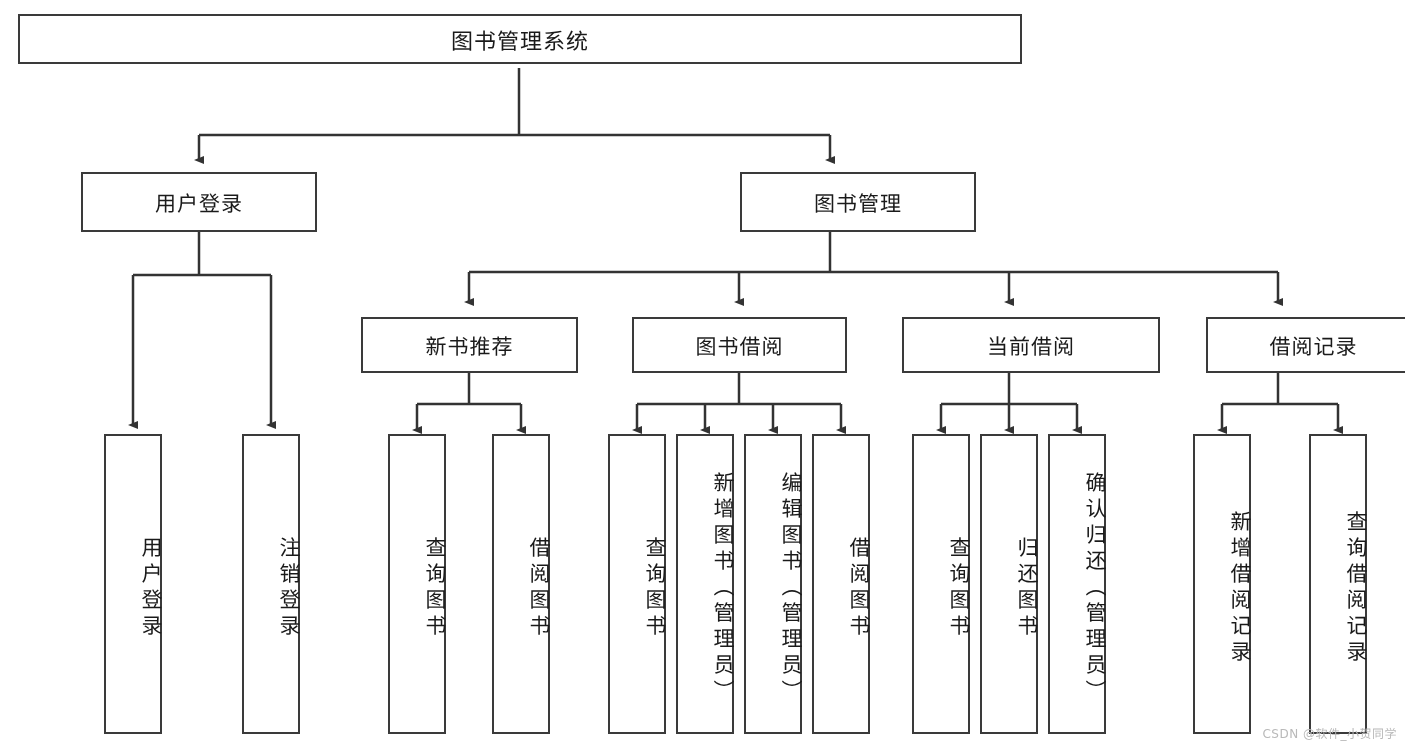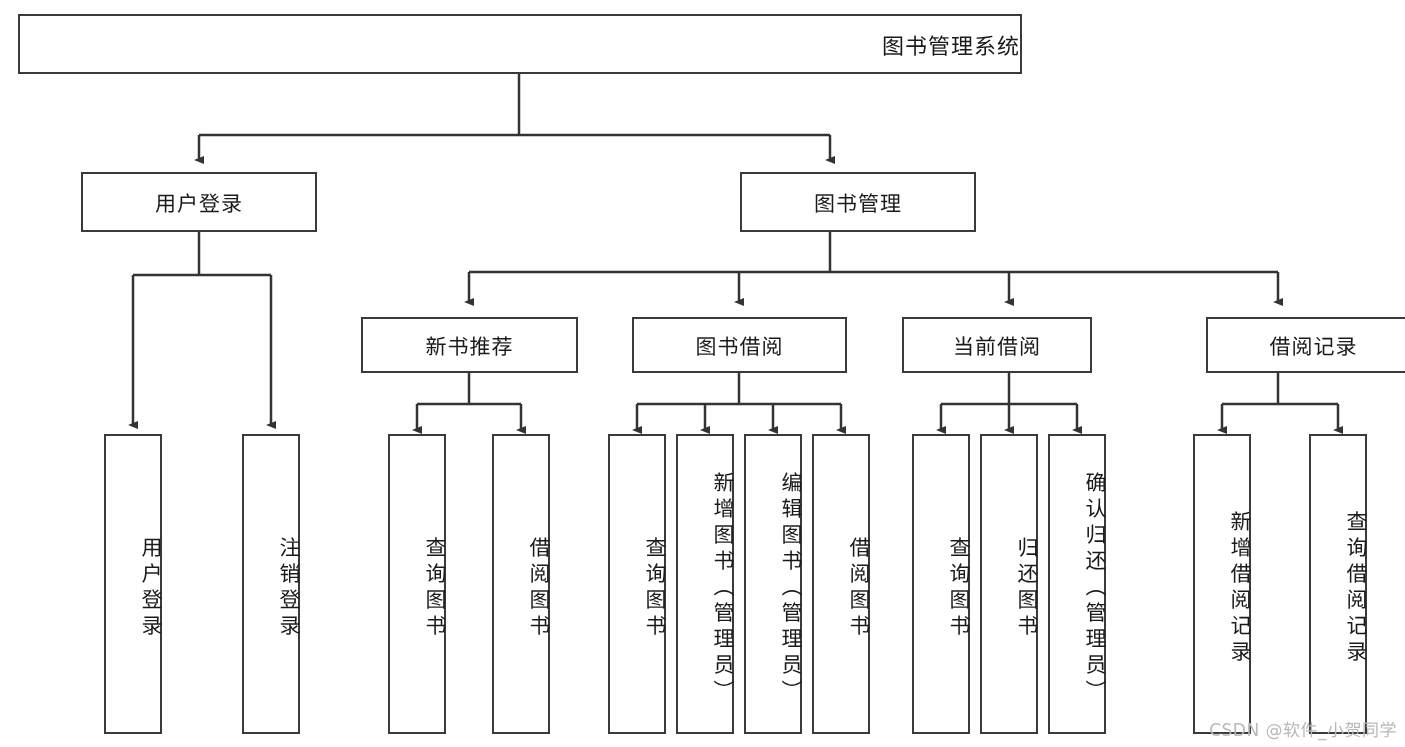--- a/index.html
+++ b/index.html
@@ -56,21 +56,21 @@
   }
   .node.v .vlabel {
     writing-mode: vertical-rl;
     text-orientation: upright;
     line-height: 1;
   }
   .watermark {
     position: absolute;
     right: 8px;
     bottom: 6px;
-    font-size: 17px;
+    font-size: 12px;
     color: #b9b9b9;
     letter-spacing: 0.5px;
     white-space: nowrap;
     z-index: 3;
   }
 </style>
 </head>
 <body>
 
 <div id="canvas">
@@ -118,41 +118,41 @@
       <path d="M1009,404 L1009,430" marker-end="url(#arrow)"></path>
       <path d="M1077,404 L1077,430" marker-end="url(#arrow)"></path>
 
       <path d="M1278,373 L1278,404"></path>
       <path d="M1222,404 L1338,404"></path>
       <path d="M1222,404 L1222,430" marker-end="url(#arrow)"></path>
       <path d="M1338,404 L1338,430" marker-end="url(#arrow)"></path>
     </g>
   </svg>
 
-  <div class="node h root" style="left:18px; top:14px; width:1004px; height:60px;justify-content:flex-end;">
+  <div class="node h root" style="left:18px; top:14px; width:1004px; height:50px;">
     <span>图书管理系统</span>
   </div>
 
   <div class="node h" style="left:81px; top:172px; width:236px; height:60px;">
     <span>用户登录</span>
   </div>
 
   <div class="node h" style="left:740px; top:172px; width:236px; height:60px;">
     <span>图书管理</span>
   </div>
 
   <div class="node h" style="left:632px; top:317px; width:215px; height:56px;">
     <span>图书借阅</span>
   </div>
 
   <div class="node h" style="left:361px; top:317px; width:217px; height:56px;">
     <span>新书推荐</span>
   </div>
 
-  <div class="node h" style="left:902px; top:317px; width:190px; height:56px;">
+  <div class="node h" style="left:902px; top:317px; width:258px; height:56px;">
     <span>当前借阅</span>
   </div>
 
   <div class="node h" style="left:1206px; top:317px; width:215px; height:56px;">
     <span>借阅记录</span>
   </div>
 
   <div class="node v" style="left:104px; top:434px; width:58px; height:300px;">
     <span class="vlabel">用户登录</span>
   </div>

